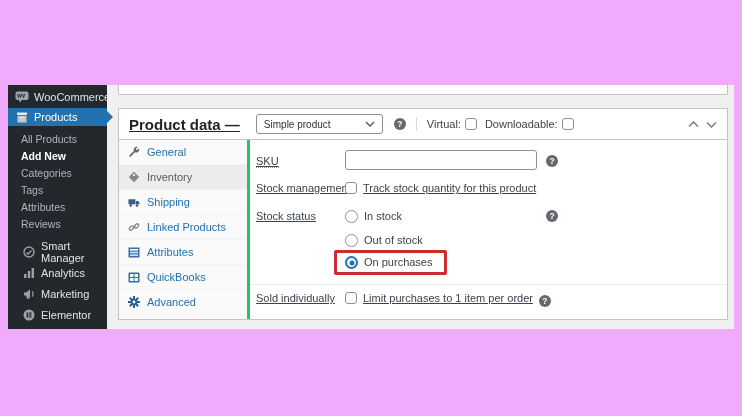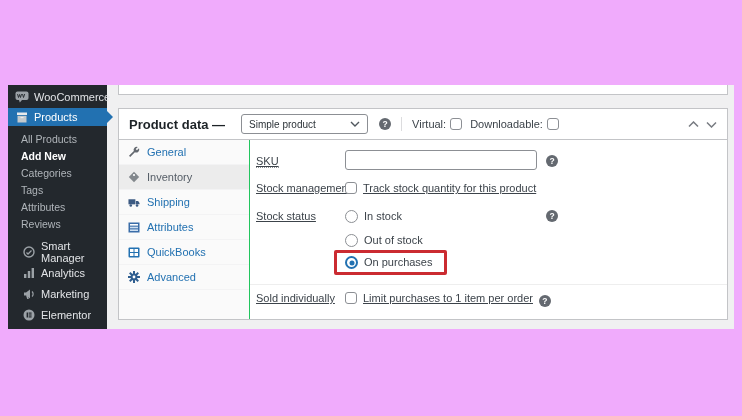--- a/index.html
+++ b/index.html
@@ -22,36 +22,36 @@
   .sb-lower .sb-item { height:21px; }
   .sb-icon { display:inline-flex; width:14px; justify-content:center; flex:none; }
 
   
   .content { position:absolute; left:99px; top:0; width:627px; height:244px; background:#f0f0f1; }
   .partial-box { position:absolute; left:11px; top:0; width:610px; height:10px; background:#fff;
                  border:1px solid #c3c4c7; border-top:none; }
   .panel { position:absolute; left:11px; top:23px; width:610px; height:212px; background:#fff; border:1px solid #c3c4c7; }
 
   .panel-header { height:31px; border-bottom:1px solid #c3c4c7; display:flex; align-items:center; padding:0 10px; }
-  .panel-title { font-size:13px; font-weight:bold; color:#1d2327; white-space:nowrap; }
+  .panel-title { font-size:15px; font-weight:bold; color:#1d2327; white-space:nowrap;text-decoration:underline; }
   .type-select { margin-left:16px; width:127px; height:20px; border:1px solid #8c8f94; border-radius:3px;
                  display:flex; align-items:center; justify-content:space-between; padding:0 7px; font-size:10px;
                  color:#2c3338; background:#fff; cursor:pointer; }
   .help { display:inline-flex; width:12px; height:12px; border-radius:50%; background:#646970; color:#fff;
           font-size:8.5px; font-weight:bold; align-items:center; justify-content:center; flex:none; cursor:pointer; }
   .hd-help { margin-left:11px; }
   .vsep { width:1px; height:14px; background:#dcdcde; margin-left:10px; }
   .hd-label { margin-left:10px; font-size:11px; color:#3c434a; }
   .cb { width:12px; height:12px; border:1px solid #8c8f94; border-radius:3px; background:#fff; margin-left:4px; flex:none; cursor:pointer; }
   .spacer { flex:1; }
   .order-controls { display:flex; gap:7px; color:#787c82; }
   .order-controls svg { cursor:pointer; }
 
   .panel-body { display:flex; height:179px; }
-  .tabs { list-style:none; width:131px; background:#fafafa; border-right:1px solid #22c55e;text-align:right; }
+  .tabs { list-style:none; width:131px; background:#fafafa; border-right:3px solid #22c55e;text-align:right; }
   .tab { height:25px; display:flex; align-items:center; gap:7px; padding-left:9px; font-size:11px;
          color:#2271b1; cursor:pointer; border-bottom:1px solid #f3f3f4; }
   .tab.active { background:#ececec; color:#555d66; }
   .tab .ticon { display:inline-flex; width:12px; justify-content:center; flex:none; }
 
   .form { flex:1; position:relative; background:#fff; font-size:11px; color:#3c434a; }
   .abs { position:absolute; }
   .frm-label { line-height:14px;text-decoration:underline; }
   .sku-text { border-bottom:1px dotted #8c8f94; }
   .text-input { position:absolute; left:95px; top:10px; width:192px; height:20px; border:1px solid #8c8f94;
@@ -203,20 +203,32 @@
                     <rect x="0.5" y="2" width="7.5" height="5.5" fill="#3c5a82"></rect>
                     <path d="M8.5 4h2.5l1.5 2v1.5H8.5z" fill="#3c5a82"></path>
                     <circle cx="3" cy="8.7" r="1.4" fill="#3c5a82"></circle>
                     <circle cx="9.8" cy="8.7" r="1.4" fill="#3c5a82"></circle>
                   </svg>
               </span>
               <span>Shipping</span>
             </li>
             <li class="tab">
               <span class="ticon">
+                <svg width="12" height="12" viewBox="0 0 12 12">
+                    <g stroke="#82878c" stroke-width="1.3" fill="none">
+                      <path d="M5 7L7.5 4.5"></path>
+                      <rect x="1" y="5.5" width="5" height="3" rx="1.5" transform="rotate(-45 3.5 7)"></rect>
+                      <rect x="6" y="3.5" width="5" height="3" rx="1.5" transform="rotate(-45 8.5 5)"></rect>
+                    </g>
+                  </svg>
+              </span>
+              <span>Linked Products</span>
+            </li>
+            <li class="tab">
+              <span class="ticon">
                 <svg width="12" height="11" viewBox="0 0 12 11">
                     <rect x="0.5" y="0.5" width="11" height="10" fill="#3a6da8"></rect>
                     <rect x="2" y="2" width="8" height="1.6" fill="#fff"></rect>
                     <rect x="2" y="4.7" width="8" height="1.6" fill="#cfe0f2"></rect>
                     <rect x="2" y="7.4" width="8" height="1.6" fill="#cfe0f2"></rect>
                   </svg>
               </span>
               <span>Attributes</span>
             </li>
             <li class="tab">

